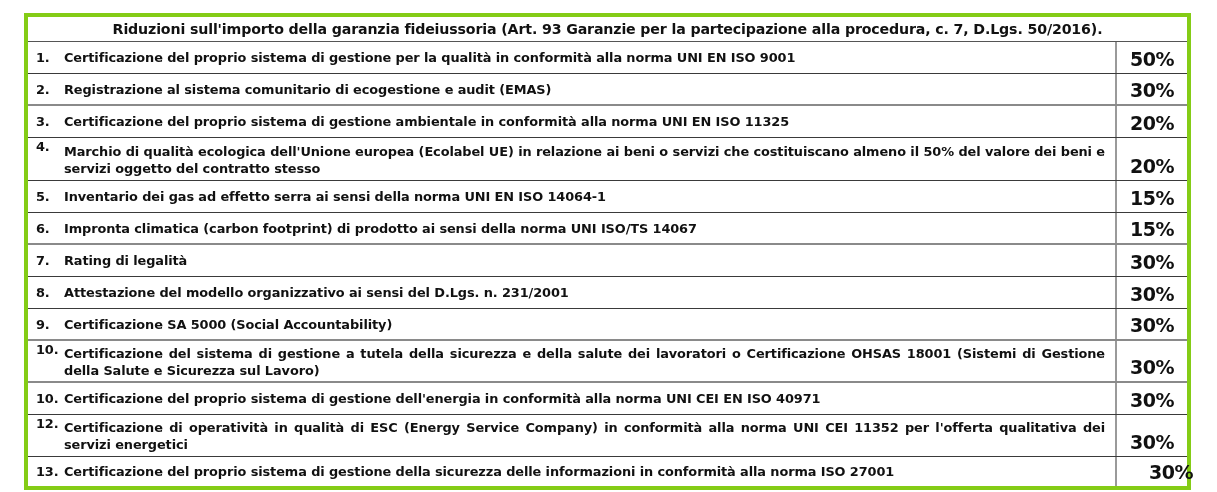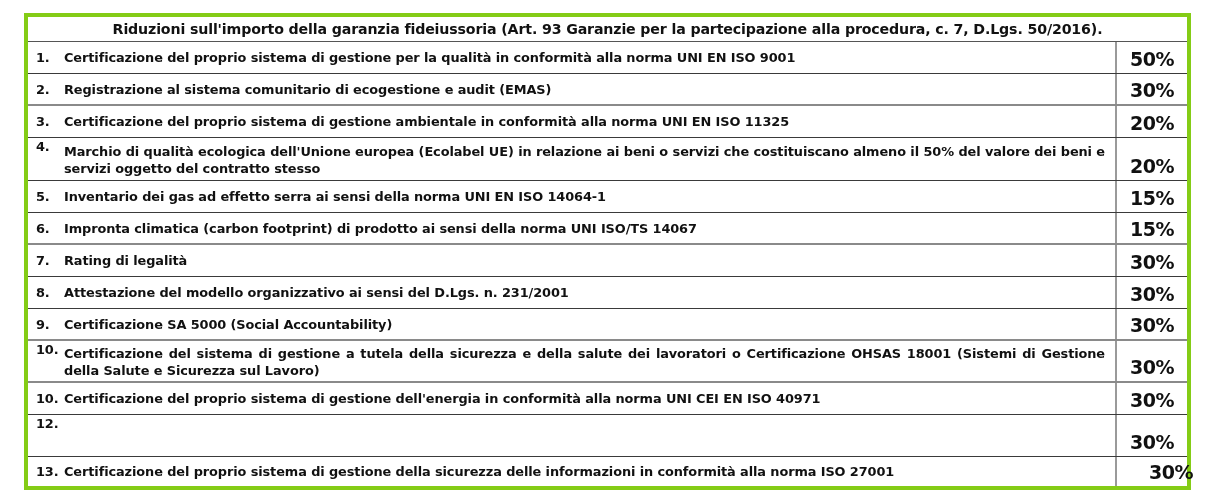--- a/index.html
+++ b/index.html
@@ -167,20 +167,21 @@
     <div class="desc single">
       <span class="num">10.</span>
       <span class="txt">Certificazione del proprio sistema di gestione dell'energia in conformità alla norma UNI CEI EN ISO 40971</span>
     </div>
     <div class="pct">30%</div>
   </div>
 
   <div class="row multi" style="height:42px">
     <div class="desc justify">
       <span class="num">12.</span>
+      <span class="txt">Certificazione di operatività in qualità di ESC (Energy Service Company) in conformità alla norma UNI CEI 11352 per l'offerta qualitativa dei servizi energetici</span>
     </div>
     <div class="pct">30%</div>
   </div>
 
   <div class="row" style="height:29px">
     <div class="desc single">
       <span class="num">13.</span>
       <span class="txt">Certificazione del proprio sistema di gestione della sicurezza delle informazioni in conformità alla norma ISO 27001</span>
     </div>
     <div class="pct">30%</div>

